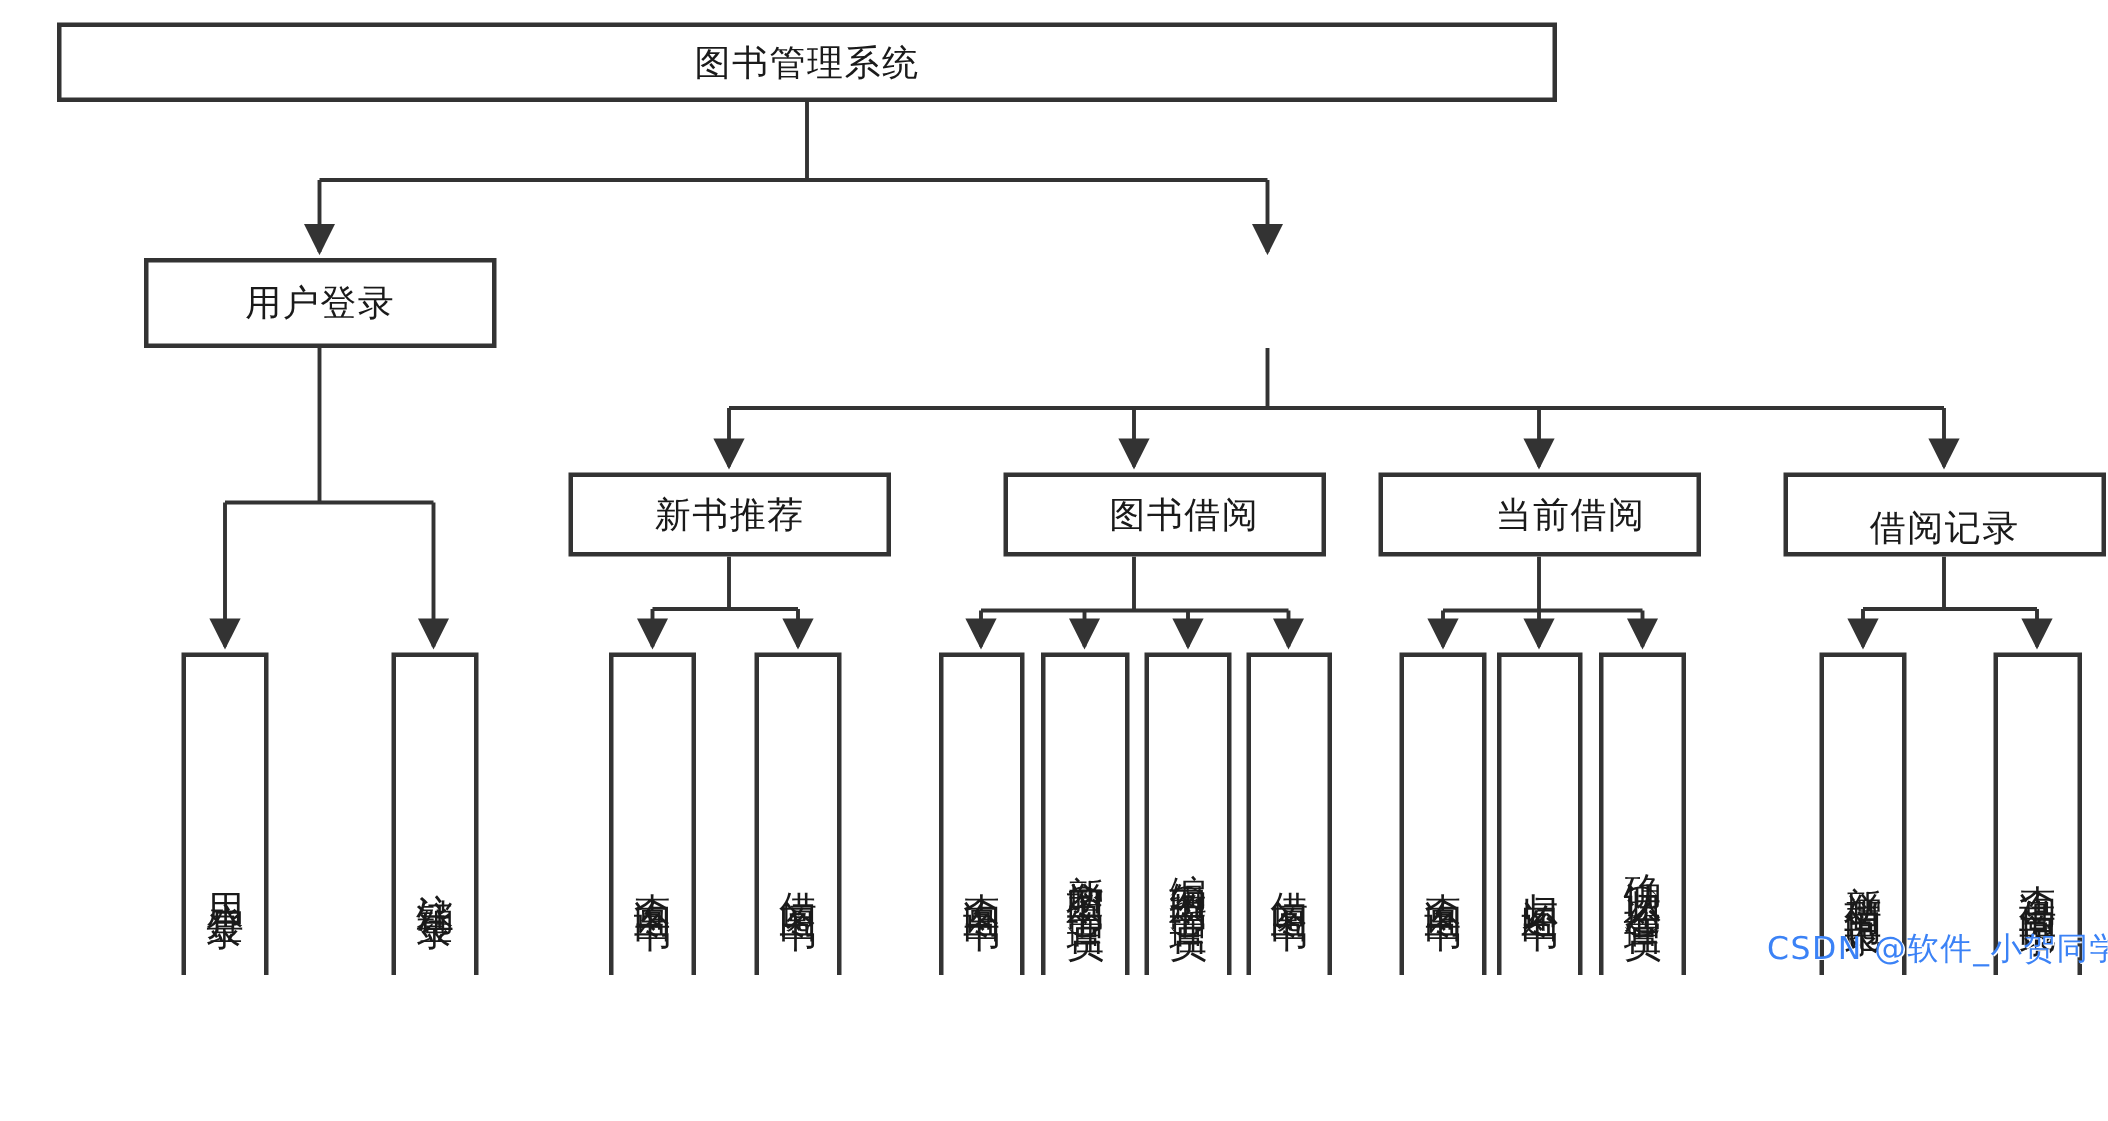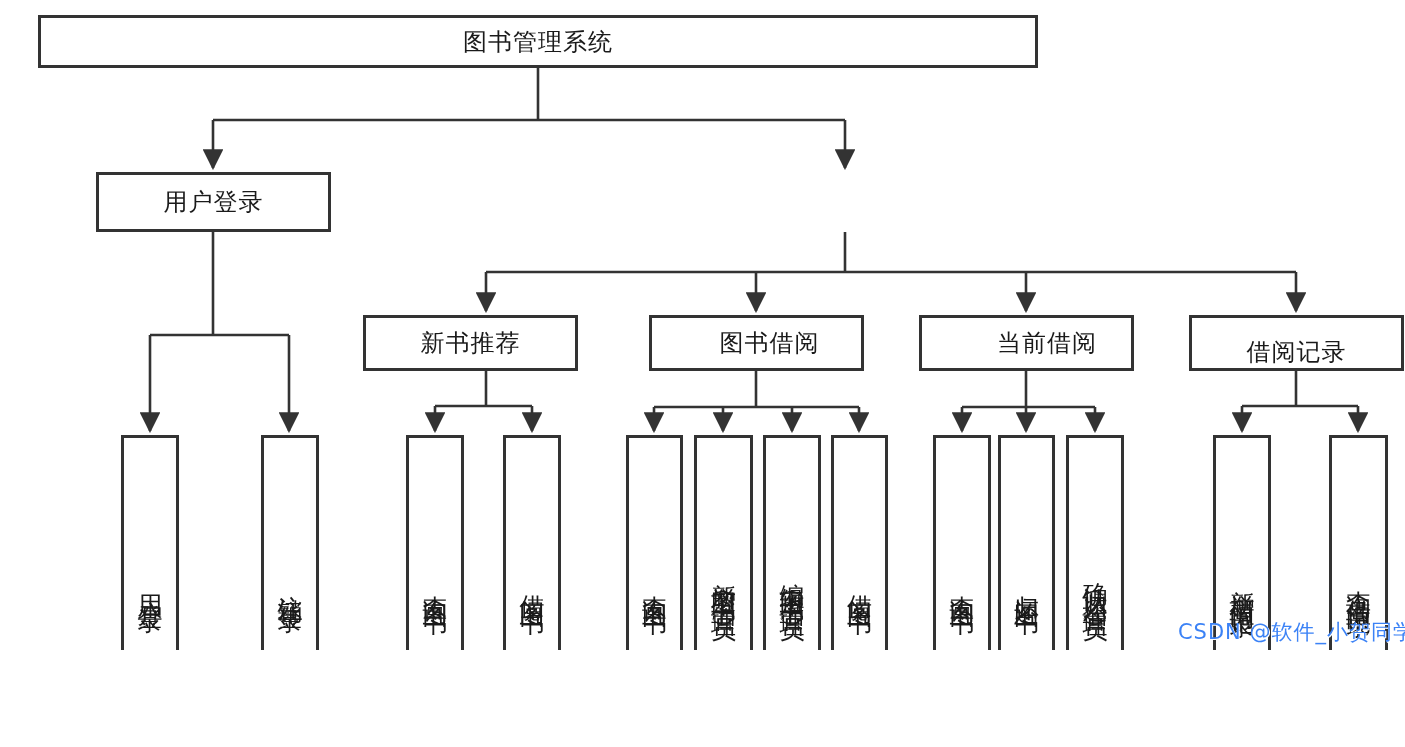--- a/index.html
+++ b/index.html
@@ -82,24 +82,24 @@
   </svg>
 
   <div class="node root-node" style="left:22px;top:15px;width:1000px;height:53px;">
     <span class="lbl">图书管理系统</span>
   </div>
 
   <div class="node h-node" style="left:80px;top:172px;width:235px;height:60px;">
     <span class="lbl">用户登录</span>
   </div>
 
-  <div class="node h-node" style="left:347px;top:315px;width:215px;height:56px;">
+  <div class="node h-node" style="left:363px;top:315px;width:215px;height:56px;">
     <span class="lbl">新书推荐</span>
   </div>
-  <div class="node h-node" style="left:633px;top:315px;width:215px;height:56px;padding-left:26px;">
+  <div class="node h-node" style="left:653px;top:315px;width:215px;height:56px;padding-left:26px;">
     <span class="lbl">图书借阅</span>
   </div>
   <div class="node h-node" style="left:903px;top:315px;width:215px;height:56px;padding-left:41px;">
     <span class="lbl">当前借阅</span>
   </div>
   <div class="node h-node" style="left:1173px;top:315px;width:215px;height:56px;align-items:flex-end;">
     <span class="lbl">借阅记录</span>
   </div>
 
   <div class="node leaf" style="left:105px;top:435px;width:58px;height:300px;">

